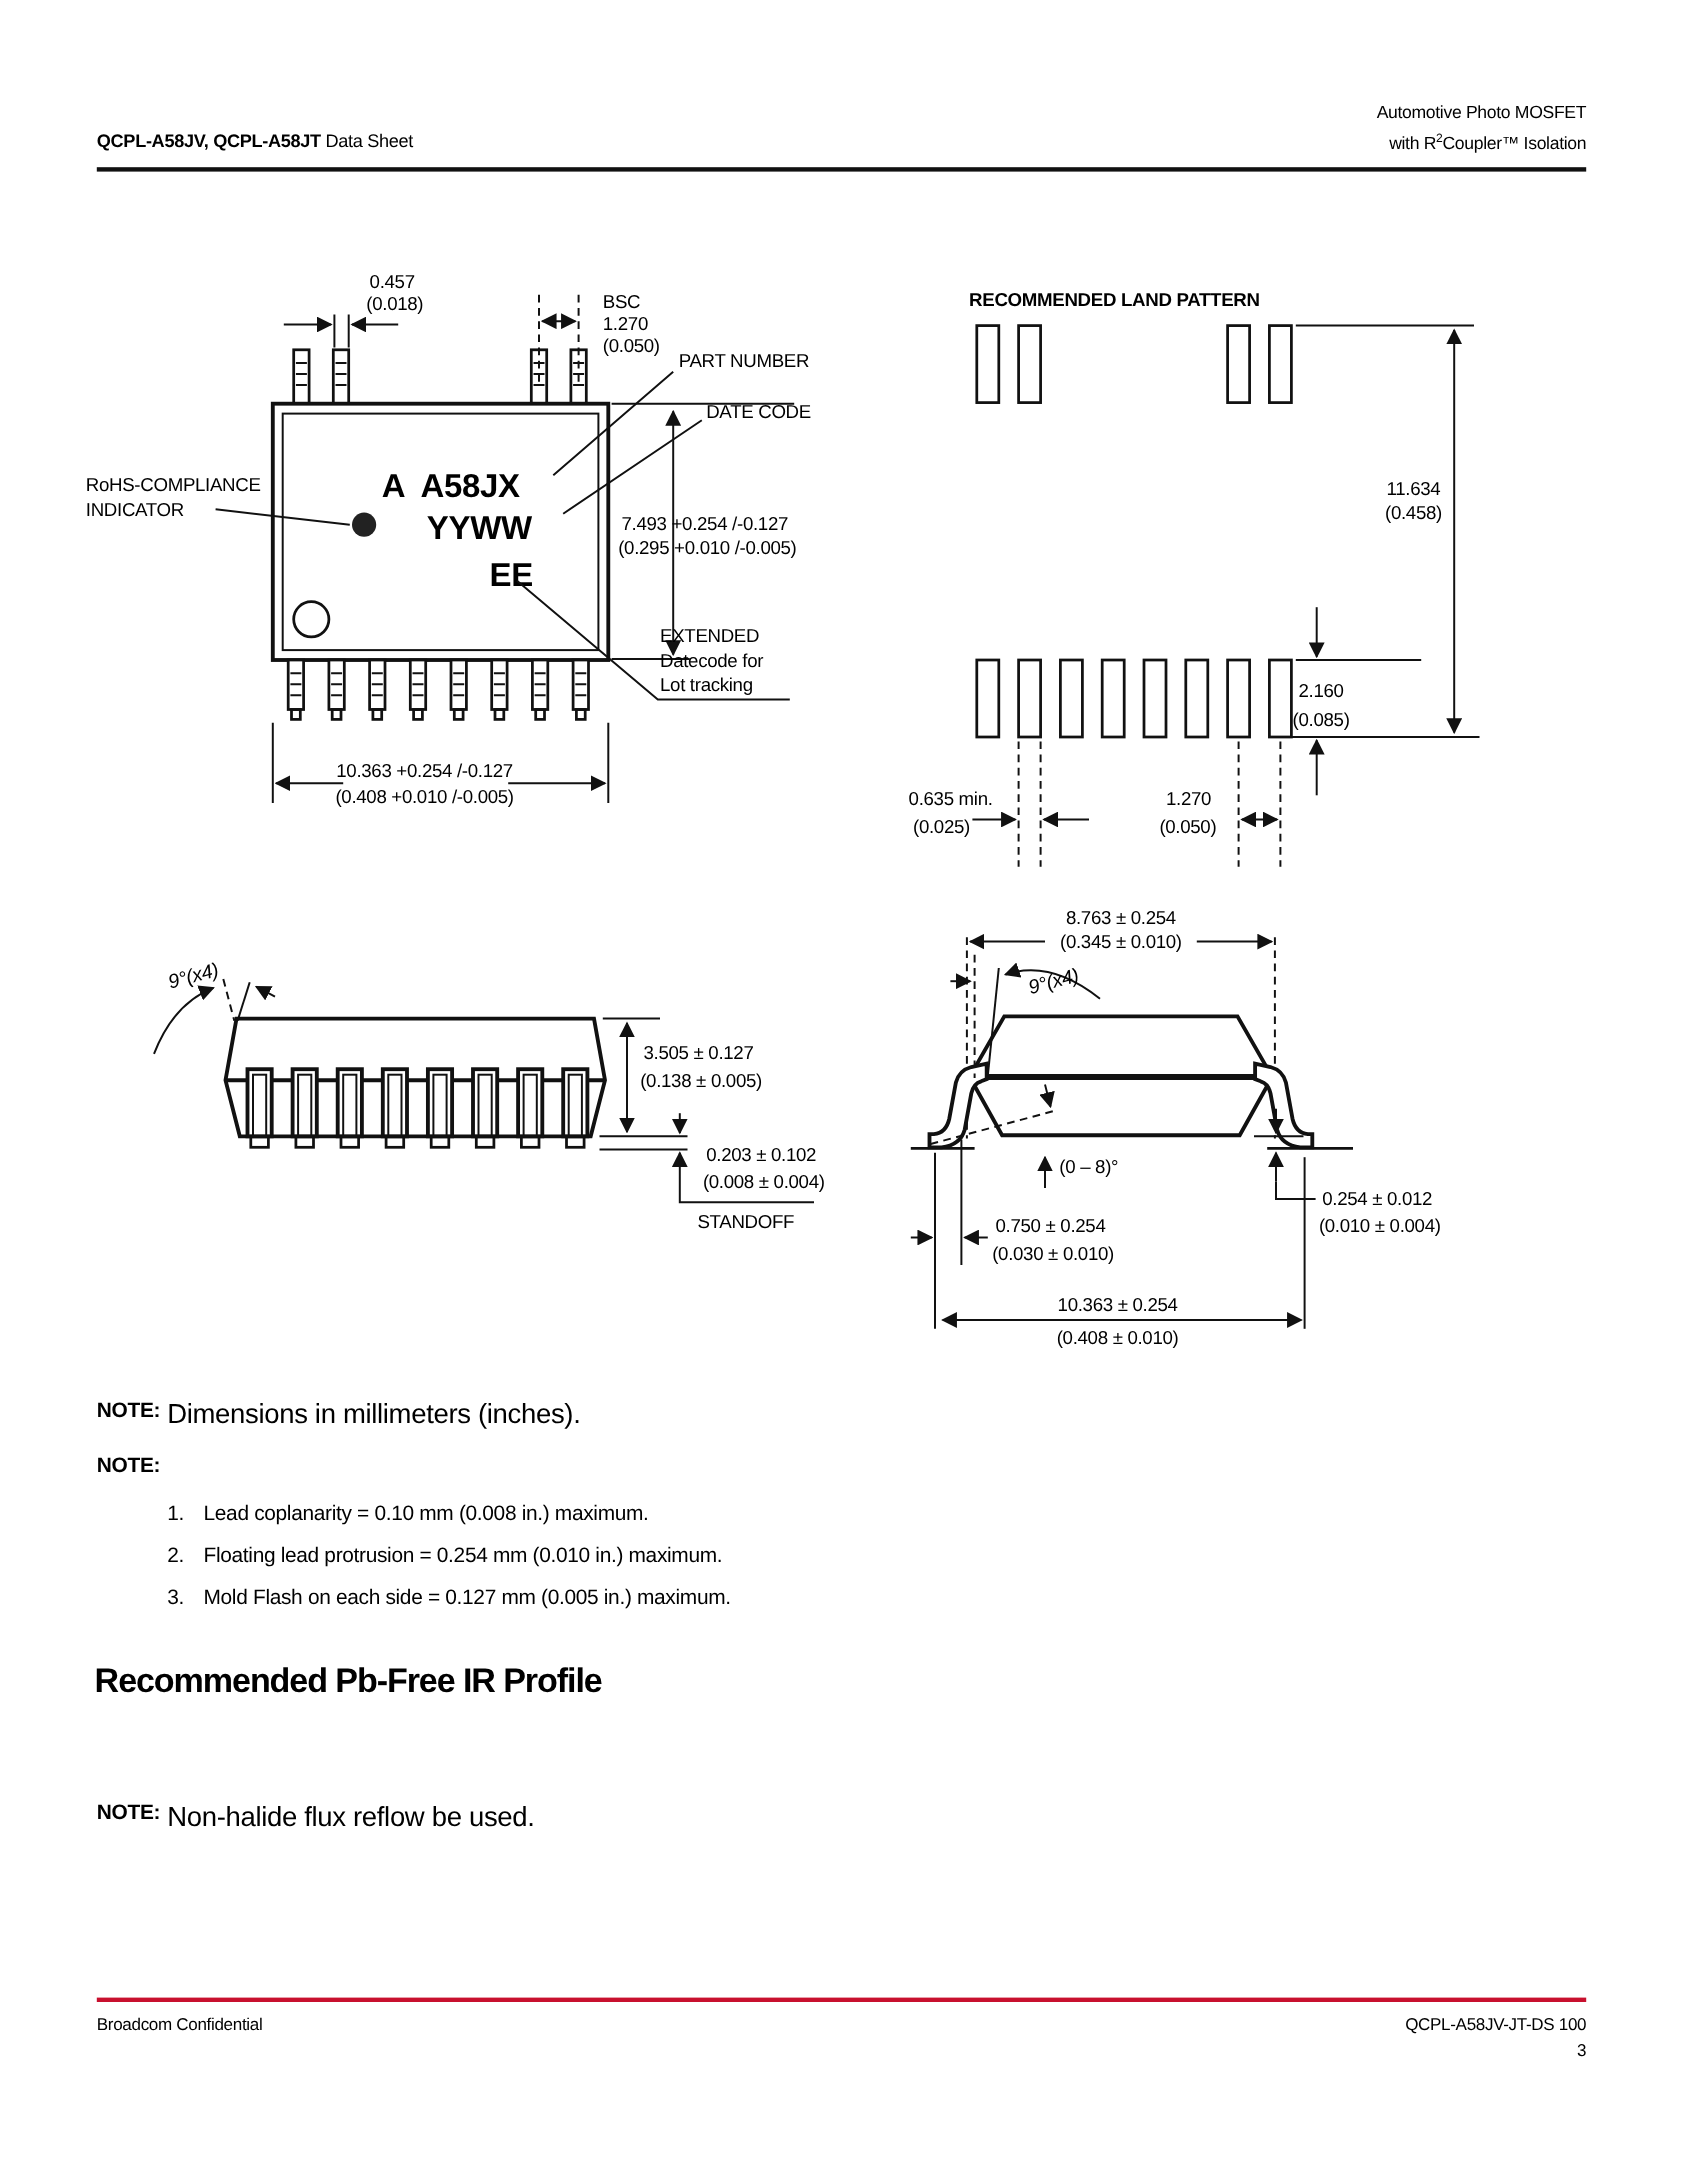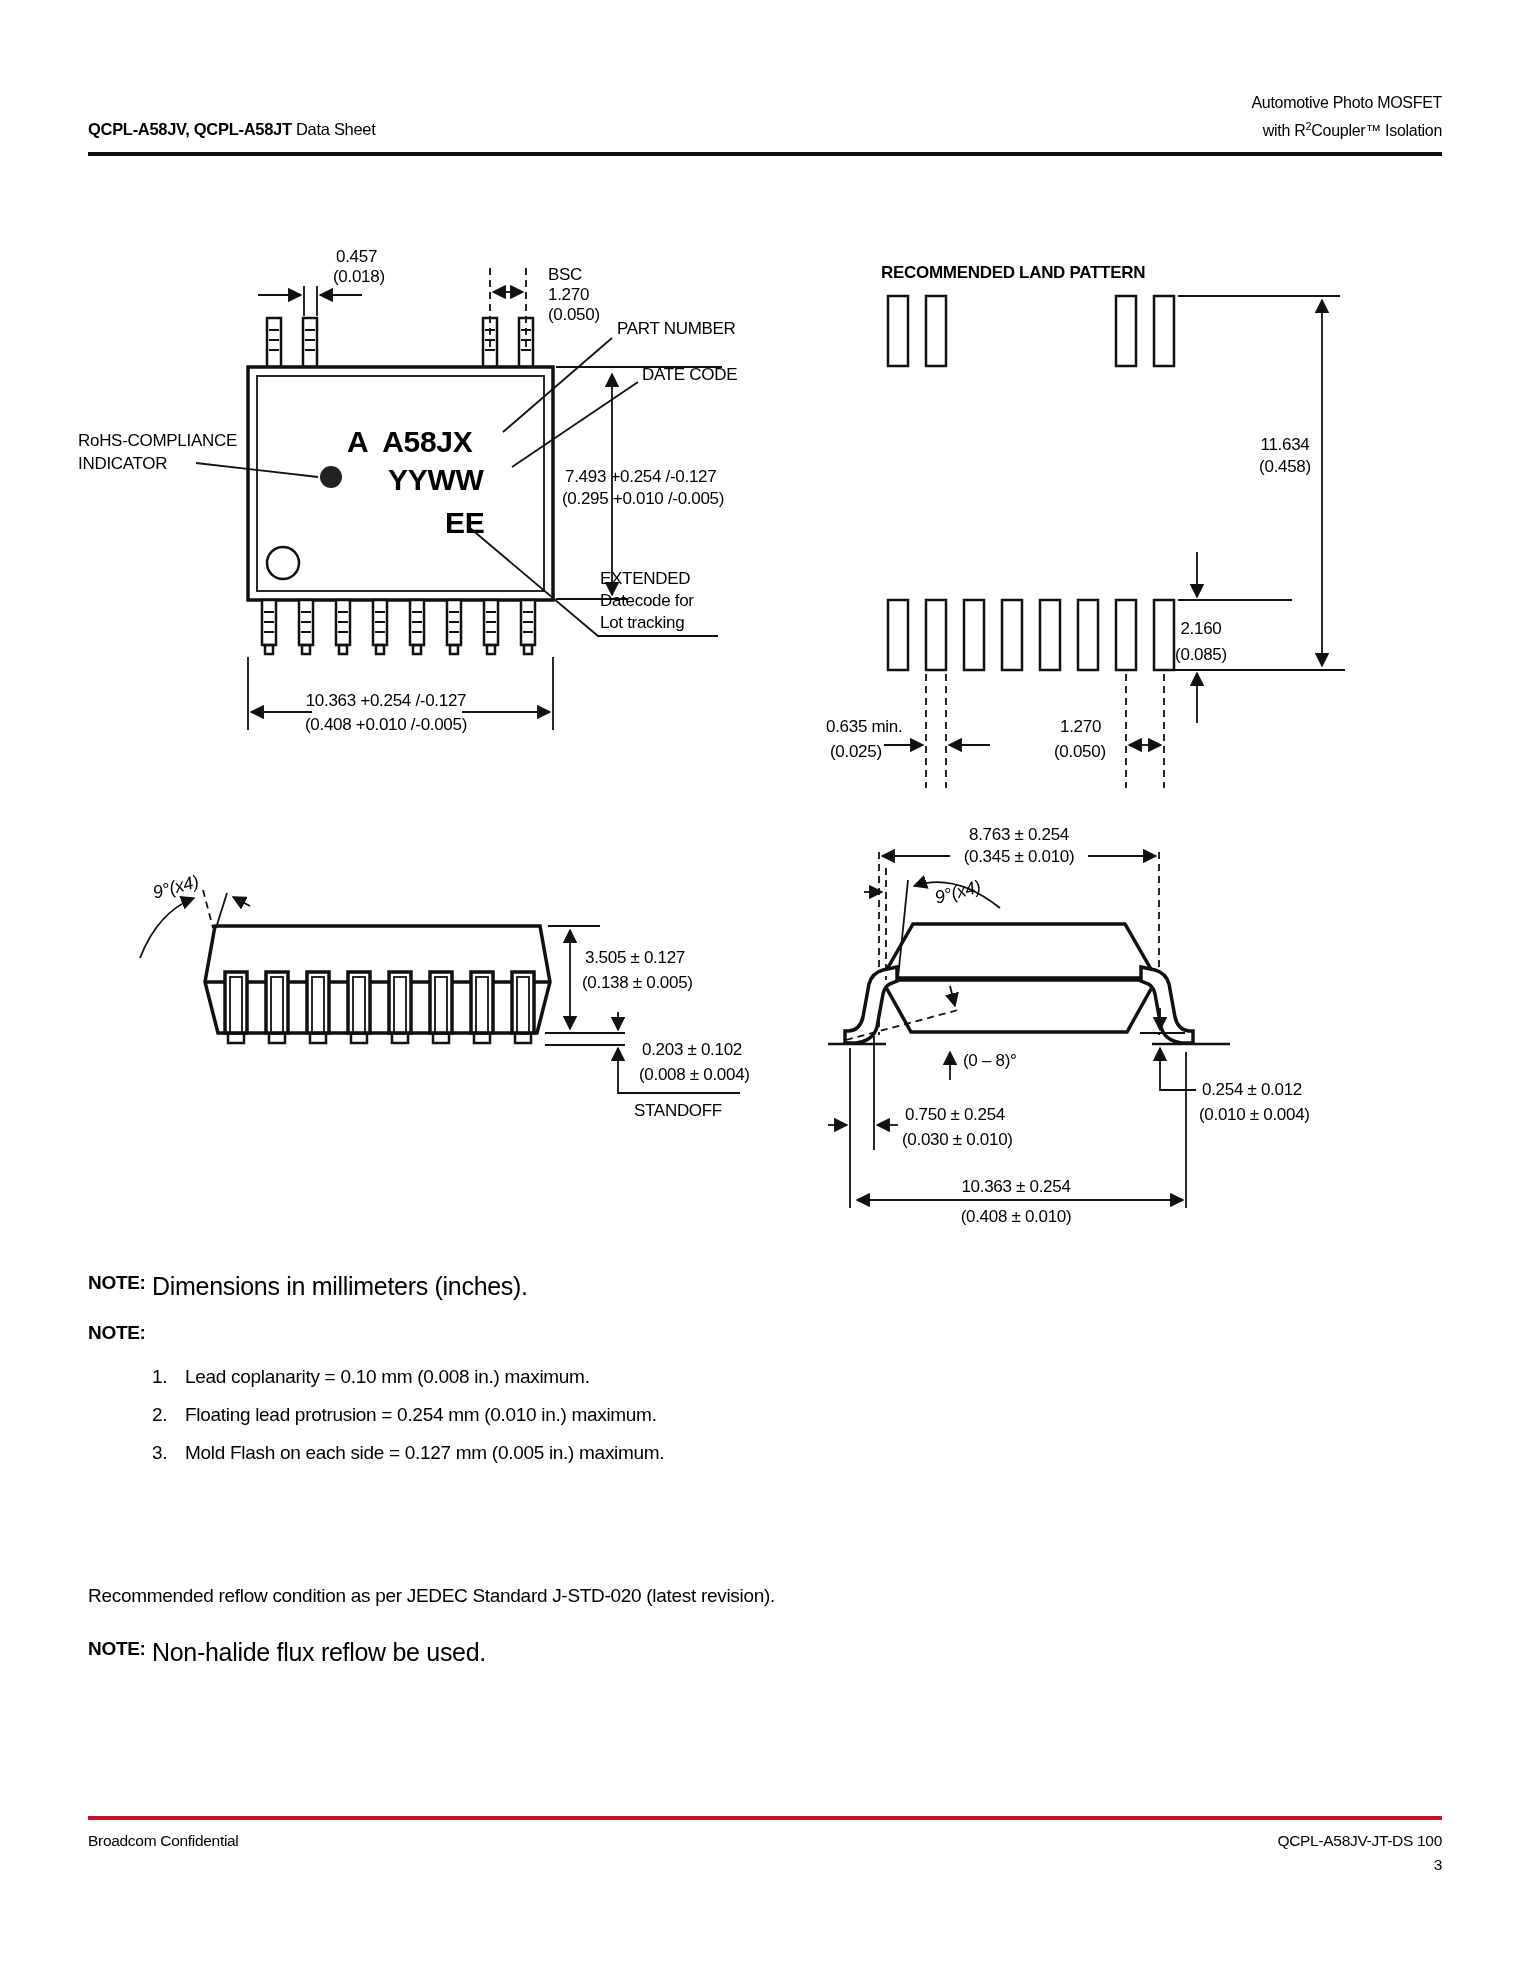--- a/index.html
+++ b/index.html
@@ -352,21 +352,21 @@
   </div>
   <div class="list-item" style="left:88px;top:1404px">
     <span class="num">2.</span>
     <span class="itxt">Floating lead protrusion = 0.254 mm (0.010 in.) maximum.</span>
   </div>
   <div class="list-item" style="left:88px;top:1442px">
     <span class="num">3.</span>
     <span class="itxt">Mold Flash on each side = 0.127 mm (0.005 in.) maximum.</span>
   </div>
 
-  <div class="abs body-text">Recommended reflow condition as per JEDEC Standard J-STD-020 (latest revision).</div>
+  <div class="abs h2">Recommended Pb-Free IR Profile</div>
   <div class="note-row" style="top:1638px">
     <span class="note-label">NOTE:</span>
     <span class="note-text">Non-halide flux reflow be used.</span>
   </div>
 
   <div class="abs ftr-rule" style="background: rgb(200, 16, 46);"></div>
   <div class="abs ftr-left">Broadcom Confidential</div>
   <div class="abs ftr-right">QCPL-A58JV-JT-DS 100</div>
   <div class="abs ftr-page">3</div>
 

